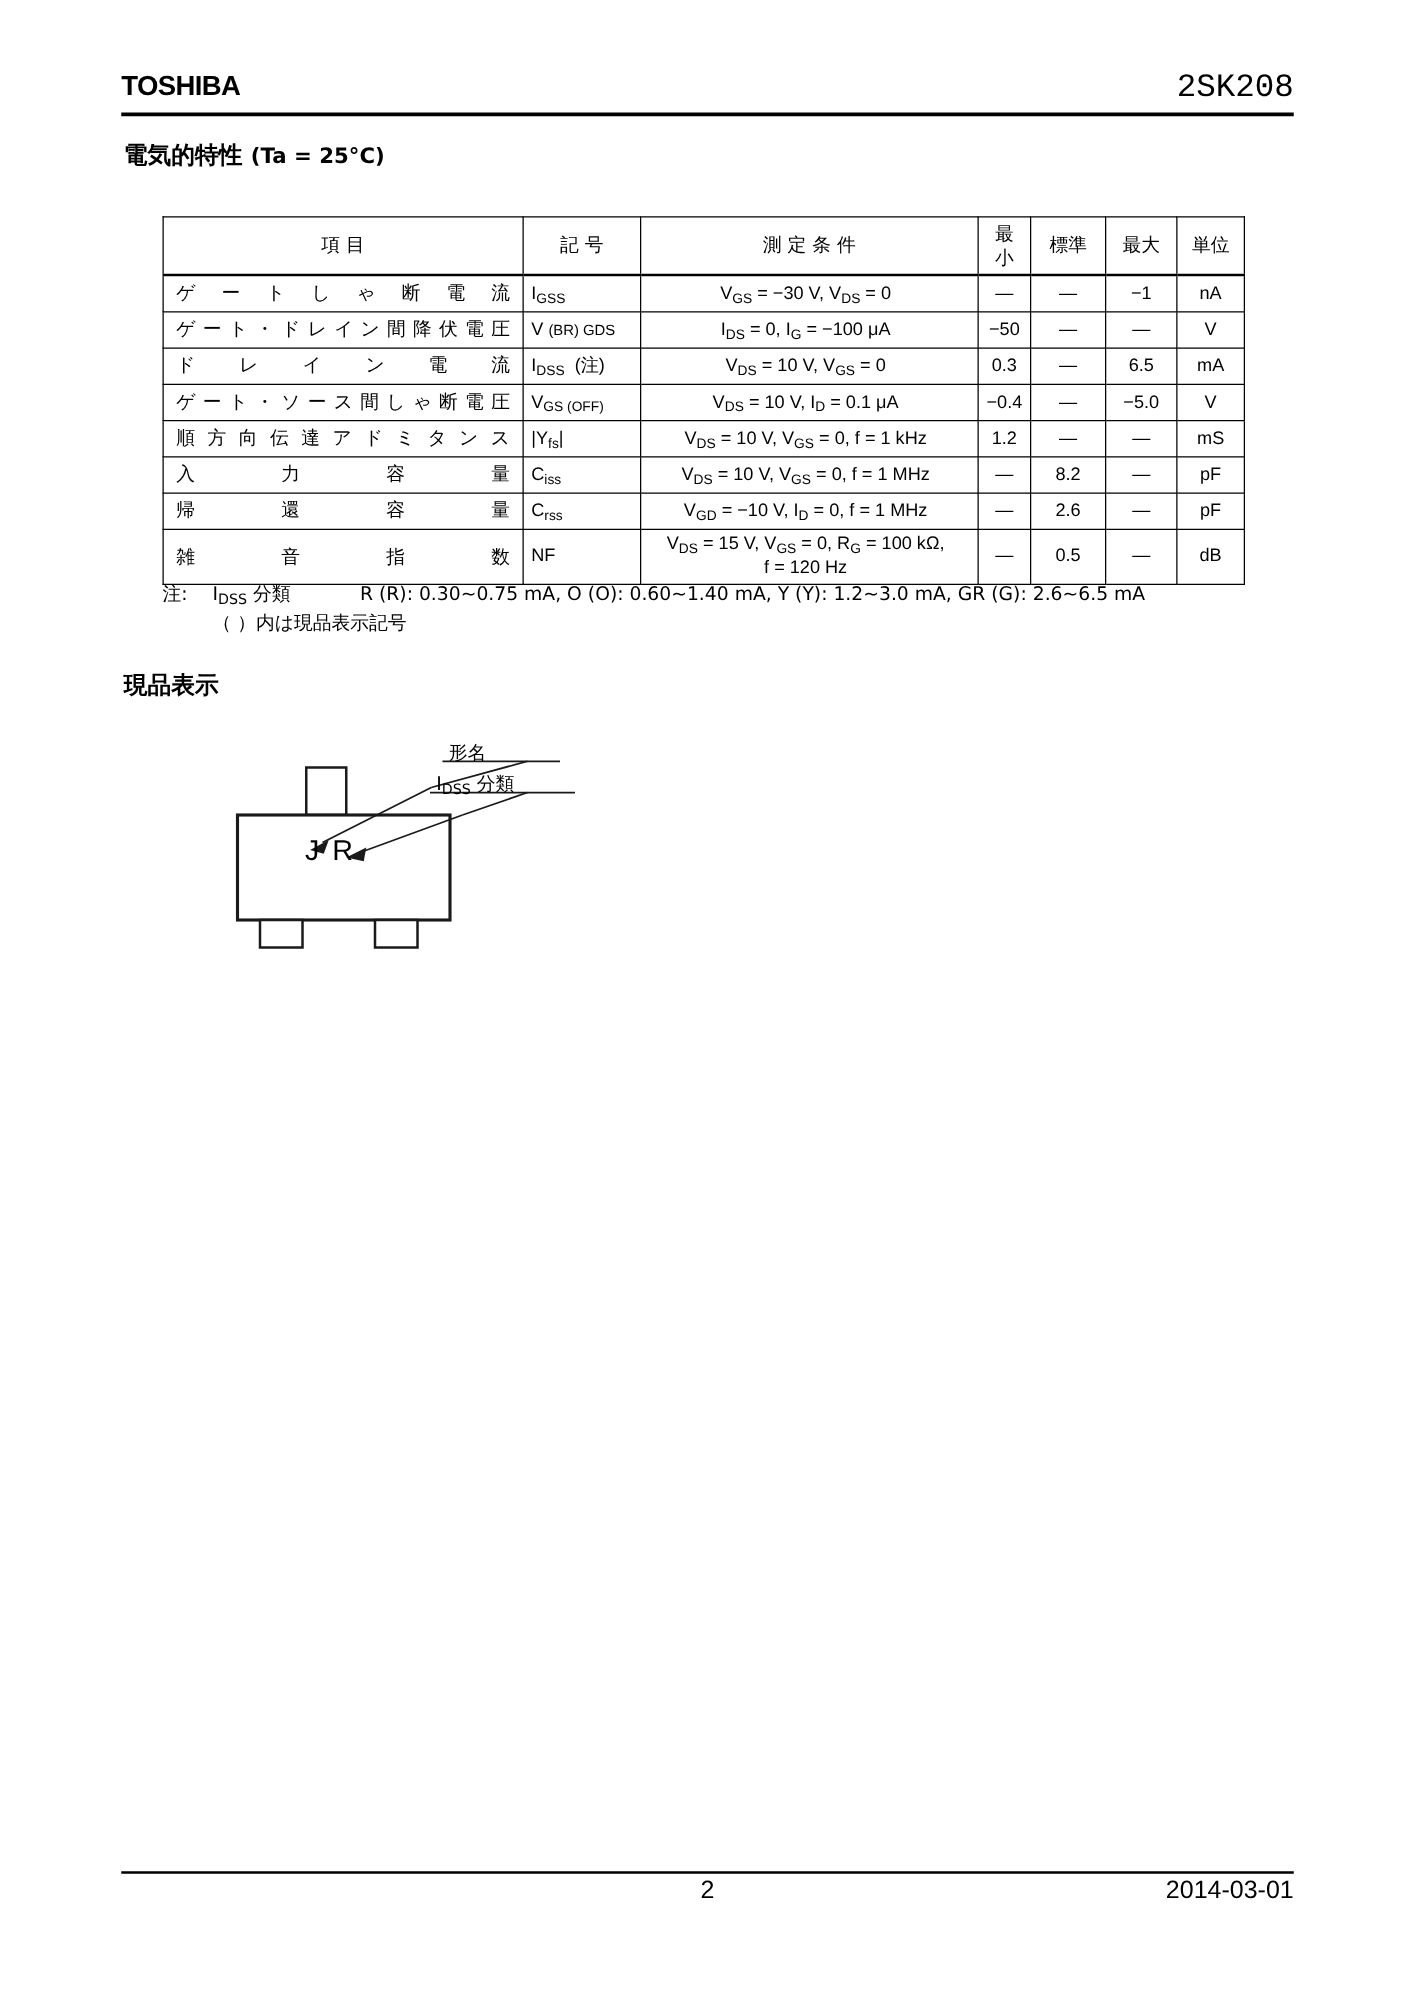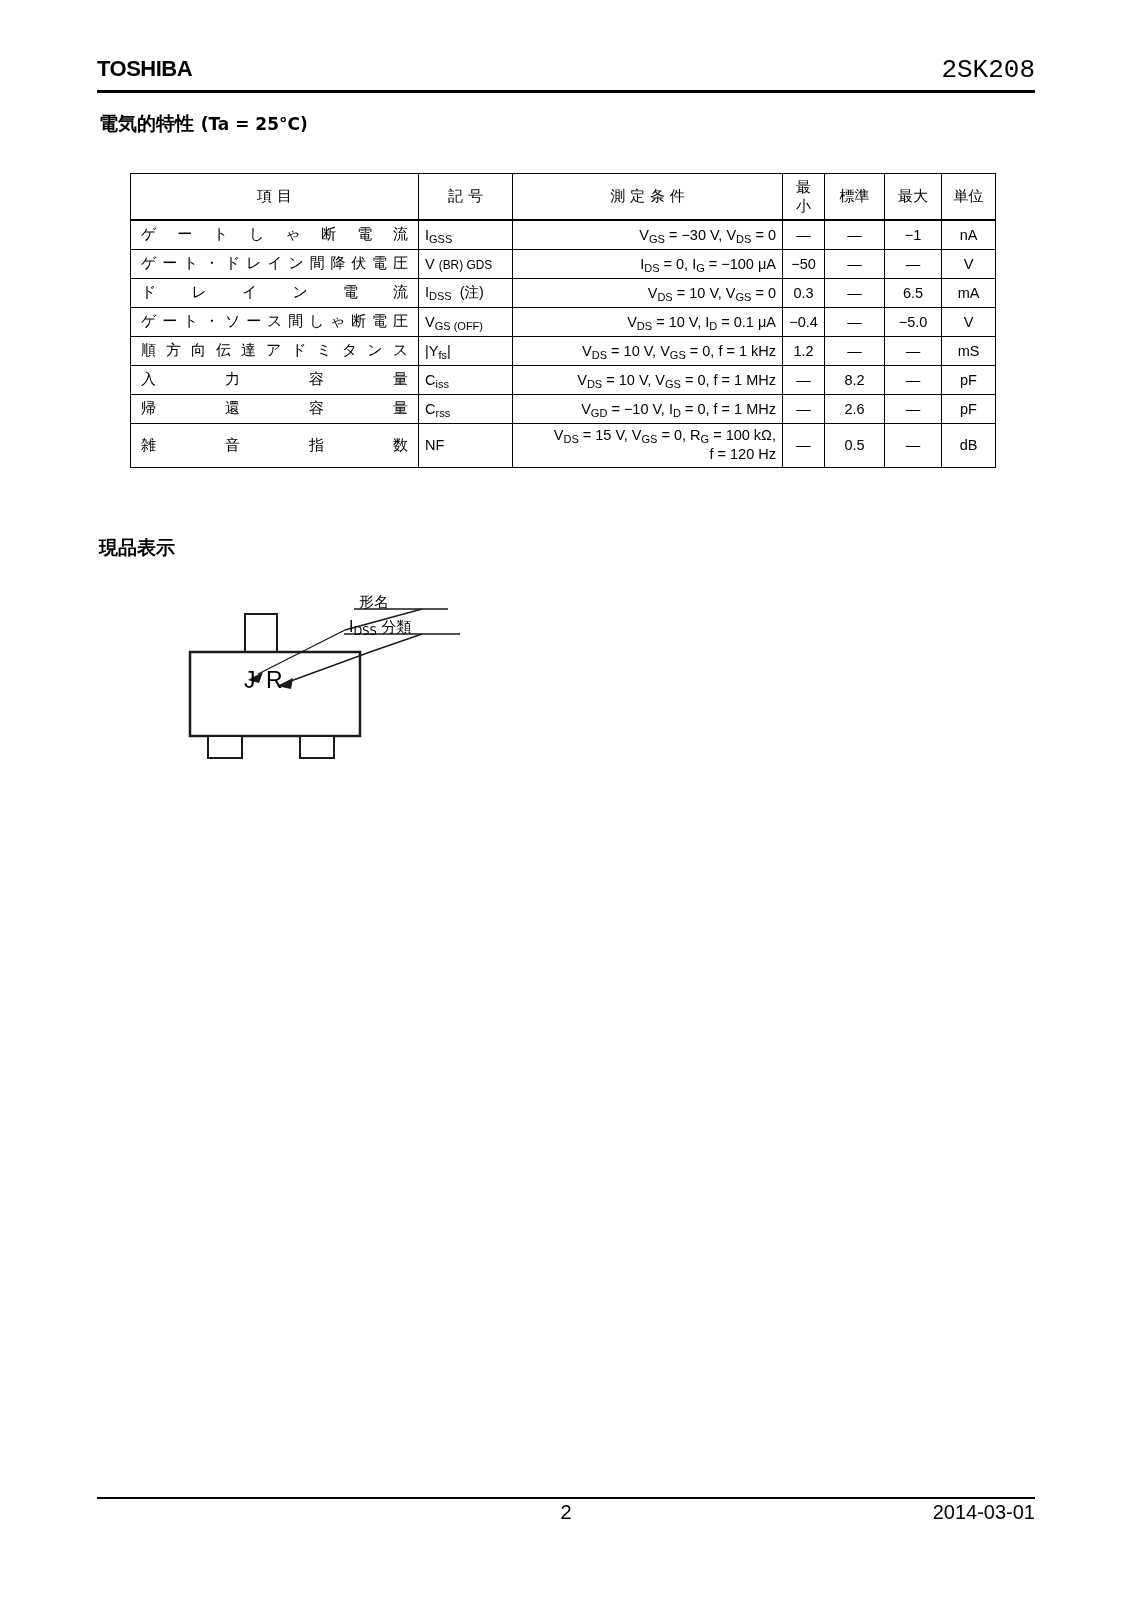--- a/index.html
+++ b/index.html
@@ -112,21 +112,21 @@
     font-family: "DejaVu Sans", "Liberation Sans", sans-serif;
     font-size: 15px;
     padding: 0 10px;
   }
   td.item .spread {
     display: flex;
     justify-content: space-between;
     width: 100%;
   }
   td.sym   { text-align: left; white-space: nowrap; }
-  td.cond  { text-align: right; white-space: nowrap; padding-left: 0; }
+  td.cond  { text-align: center; white-space: nowrap; padding-left: 0; }
   td.cond.two-line { white-space: normal; line-height: 1.35; padding-top: 2px; padding-bottom: 2px;}
   td.num   { text-align: center; white-space: nowrap; }
   td.unit  { text-align: center; white-space: nowrap; }
 
   sub { font-size: 0.76em; vertical-align: baseline; position: relative; top: 0.28em; }
   .sym-paren { font-size: 0.82em; }
 
   
   .notes {
     position: absolute;
@@ -393,20 +393,26 @@
         <td class="cond two-line">V<sub>DS</sub> = 15 V, V<sub>GS</sub> = 0, R<sub>G</sub> = 100 kΩ,<br>f = 120 Hz</td>
         <td class="num">—</td>
         <td class="num">0.5</td>
         <td class="num">—</td>
         <td class="unit">dB</td>
       </tr>
     </tbody>
 </table>
 
 <div class="notes">
+  <span class="note-row">
+    <span class="note-label">注:</span><span class="note-key">I<sub>DSS</sub> 分類</span><span>R (R): 0.30~0.75 mA, O (O): 0.60~1.40 mA, Y (Y): 1.2~3.0 mA, GR (G): 2.6~6.5 mA</span>
+  </span>
+  <span class="note-row">
+    <span class="note-label"></span><span>（ ）内は現品表示記号</span>
+  </span>
 </div>
 
 <div class="section-title" id="marking-title">現品表示</div>
 
 <div class="marking-figure">
   <svg width="400" height="190" viewBox="0 0 400 190">
 
     <rect x="115" y="24" width="32" height="38" fill="#fff" stroke="#1a1a1a" stroke-width="2"></rect>
 
     <rect x="60" y="62" width="170" height="84" fill="#fff" stroke="#1a1a1a" stroke-width="2.5"></rect>

